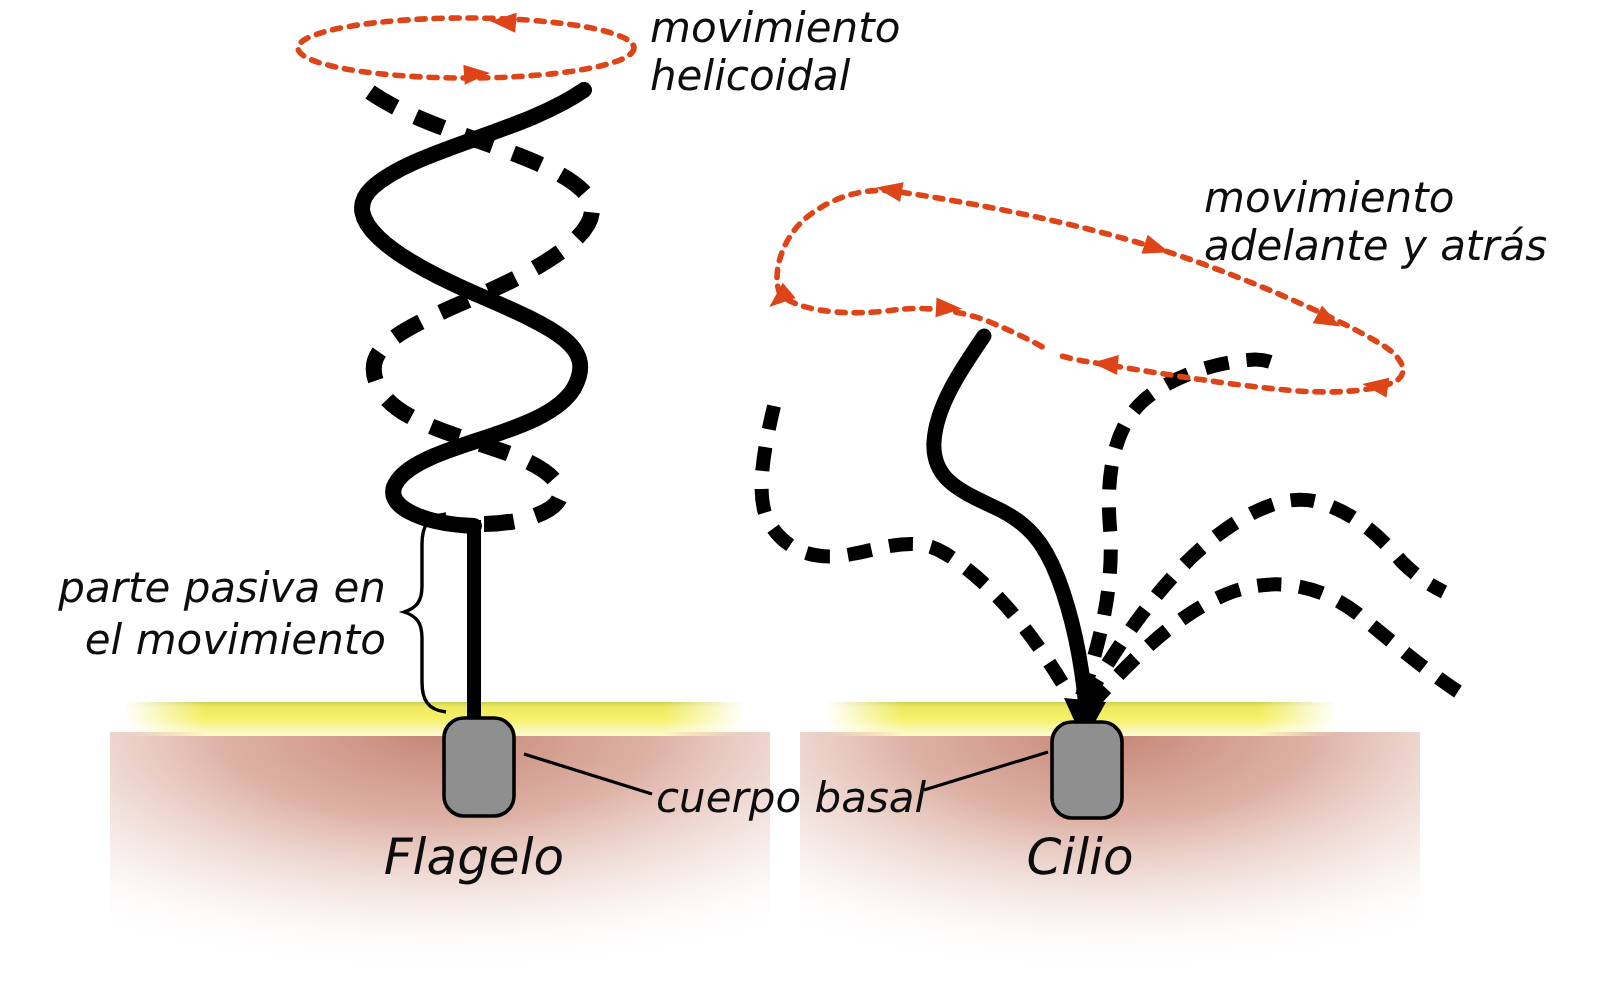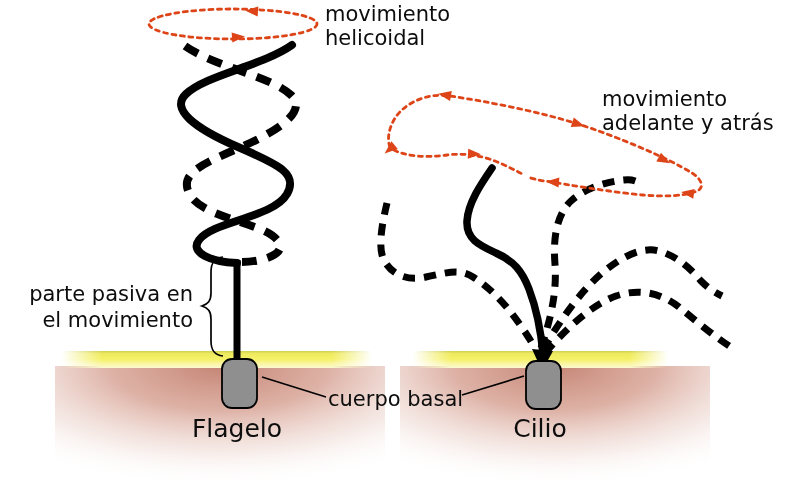--- a/index.html
+++ b/index.html
@@ -3,20 +3,21 @@
 <meta charset="utf-8">
 <title>Diagram</title>
 <style>
   html,body{margin:0;padding:0;background:#ffffff;}
   .canvas{
     position:relative;
     width:800px;height:500px;
     background:#ffffff;
     overflow:hidden;
     font-family:"DejaVu Sans","Liberation Sans",sans-serif;
+    font-style:italic;
   }
   svg{display:block;}
   text{
     font-family:"DejaVu Sans","Liberation Sans",sans-serif;
     fill:#0d0d0d;
   }
   .lbl{font-size:21px;}
   .lbl-big{font-size:25px;}
 </style>
 </head>

